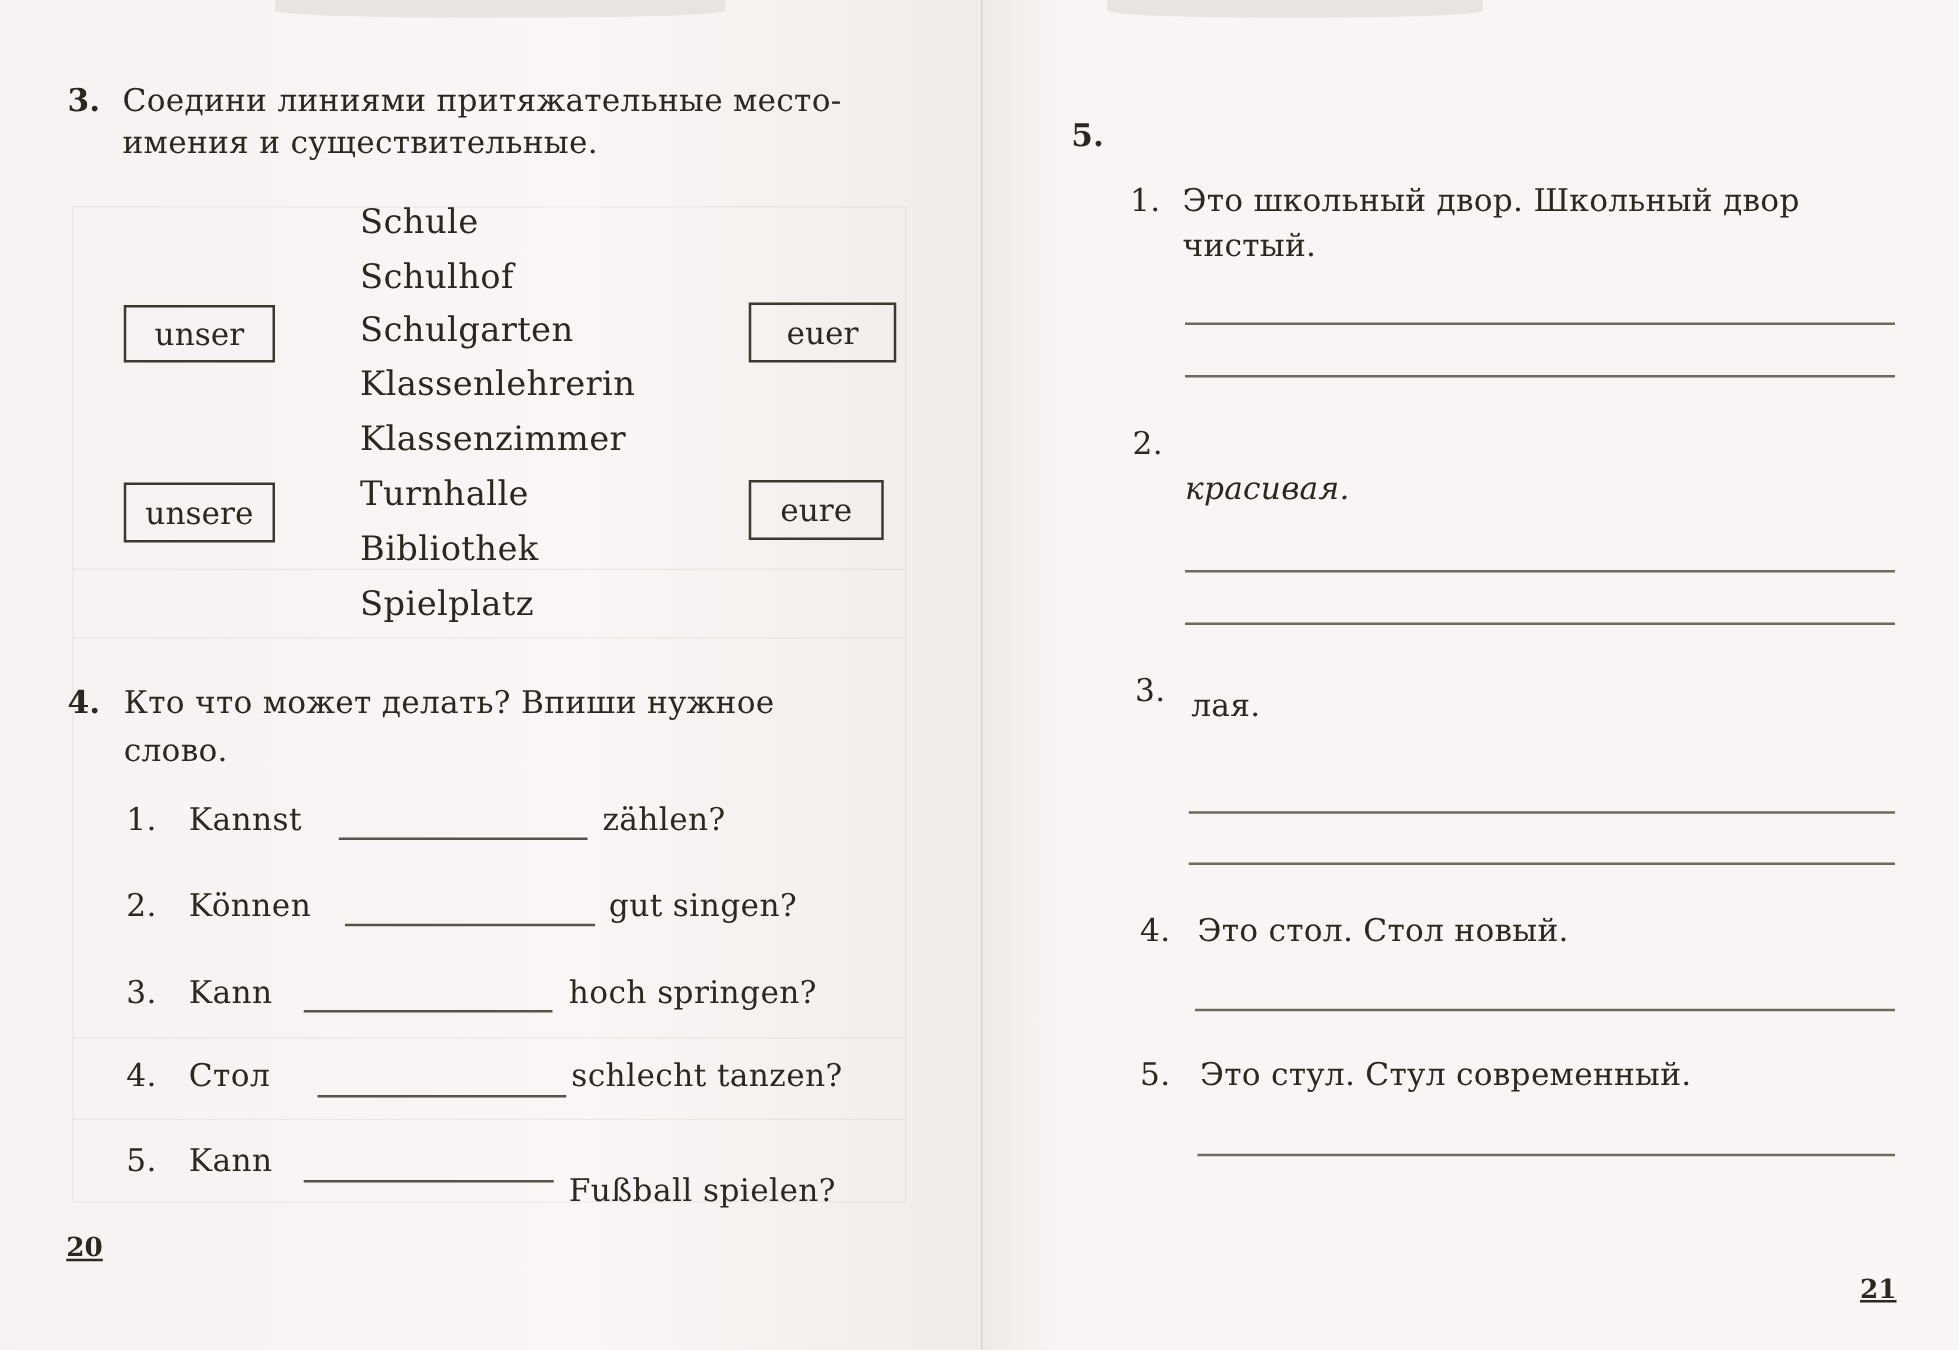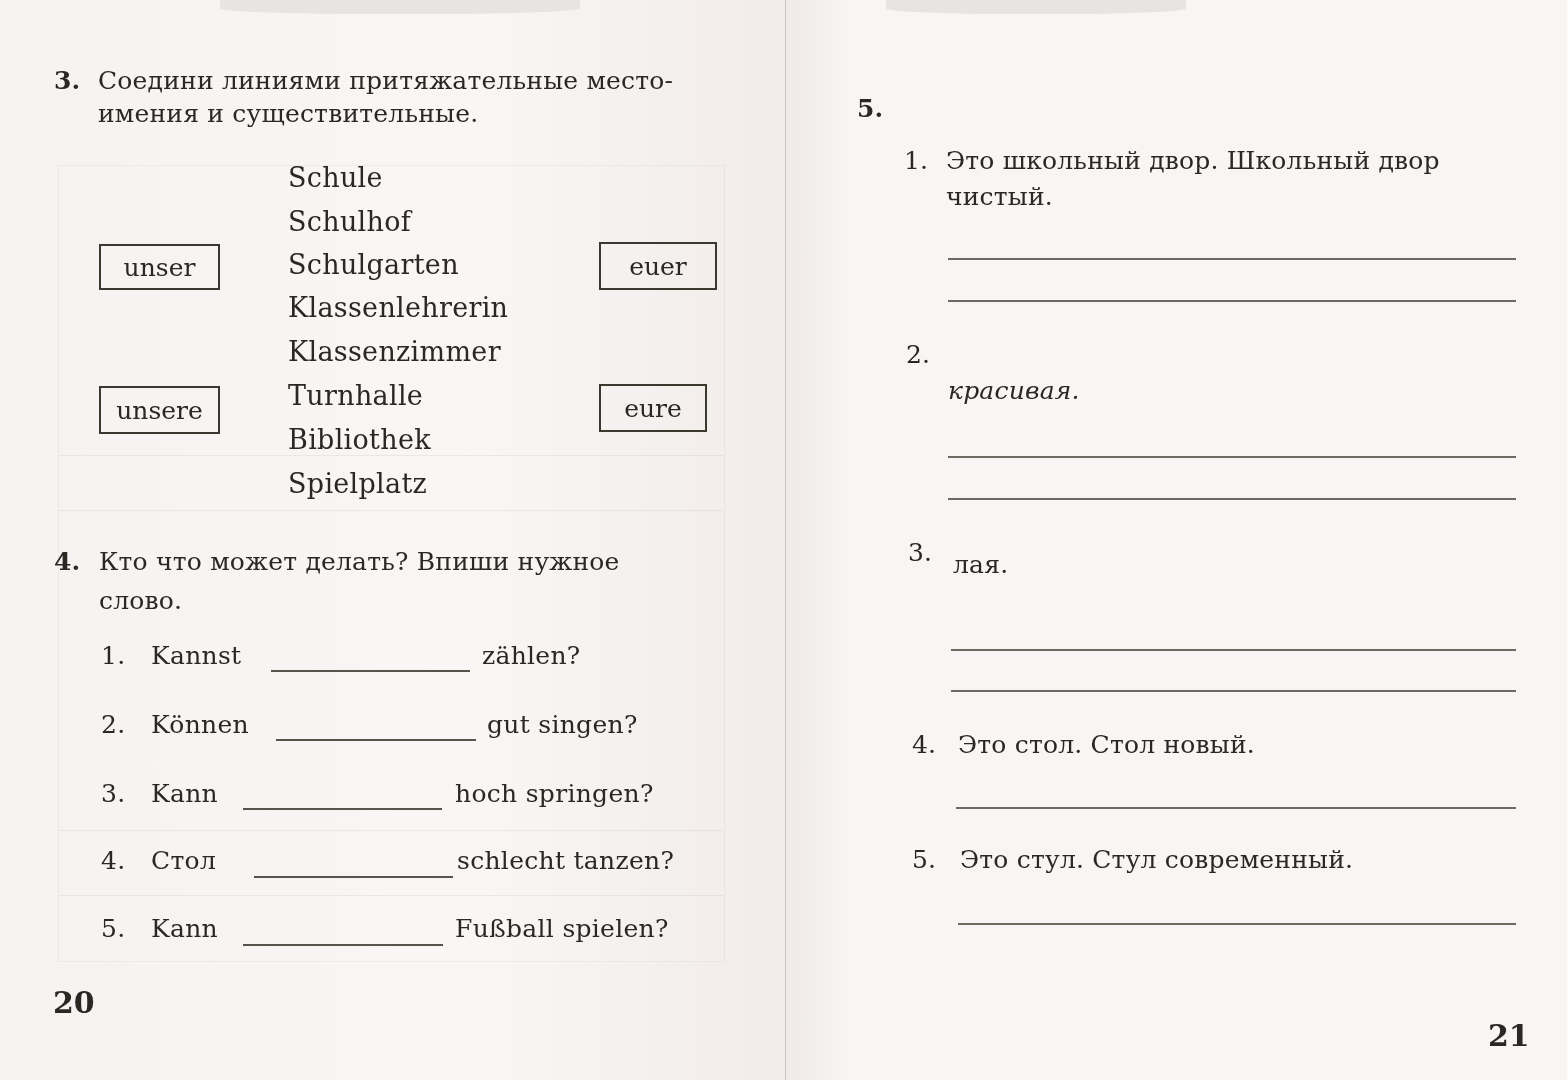--- a/index.html
+++ b/index.html
@@ -24,21 +24,21 @@
   .task-text { font-size:25px; letter-spacing:0.2px; }
   .word { font-size:27px; letter-spacing:0.3px; }
   .box {
     position:absolute; border:2px solid #3a382f; background:transparent;
     font-size:25px; display:flex; align-items:center; justify-content:center;
     box-sizing:border-box;
   }
   .item { font-size:25px; letter-spacing:0.3px; }
   .blank { position:absolute; height:2px; background:#55534a; }
   .answer-line { position:absolute; height:2px; background:#6d6b60; }
-  .page-num { font-size:30px; font-weight:bold; }
+  .page-num { font-size:21px; font-weight:bold;text-decoration:underline; }
 </style>
 </head>
 <body>
 
 <div class="page page-left">
   <div class="top-shadow" style="left:220px;width:360px;"></div>
 
   <div class="ghost" style="left:58px;top:165px;width:665px;height:795px;"></div>
   <div class="ghost-line" style="left:58px;top:455px;width:665px;"></div>
   <div class="ghost-line" style="left:58px;top:510px;width:665px;"></div>
@@ -91,21 +91,21 @@
   <span class="abs item" style="left:455px;top:779px;">hoch springen?</span>
 
   <span class="abs item" style="left:101px;top:846px;">4.</span>
   <span class="abs item" style="left:151px;top:846px;">Стол</span>
   <div class="blank" style="left:254px;top:876px;width:199px;"></div>
   <span class="abs item" style="left:457px;top:846px;">schlecht tanzen?</span>
 
   <span class="abs item" style="left:101px;top:914px;">5.</span>
   <span class="abs item" style="left:151px;top:914px;">Kann</span>
   <div class="blank" style="left:243px;top:944px;width:200px;"></div>
-  <span class="abs item" style="left:455px;top:914px;text-align:right;">Fußball spielen?</span>
+  <span class="abs item" style="left:455px;top:938px;text-align:right;">Fußball spielen?</span>
 
   <span class="abs page-num" style="left:53px;top:985px;">20</span>
 </div>
 
 <div class="spine"></div>
 
 <div class="page page-right">
   <div class="top-shadow" style="left:100px;width:300px;"></div>
 
   <span class="abs task-num" style="left:71px;top:94px;">5.</span>

